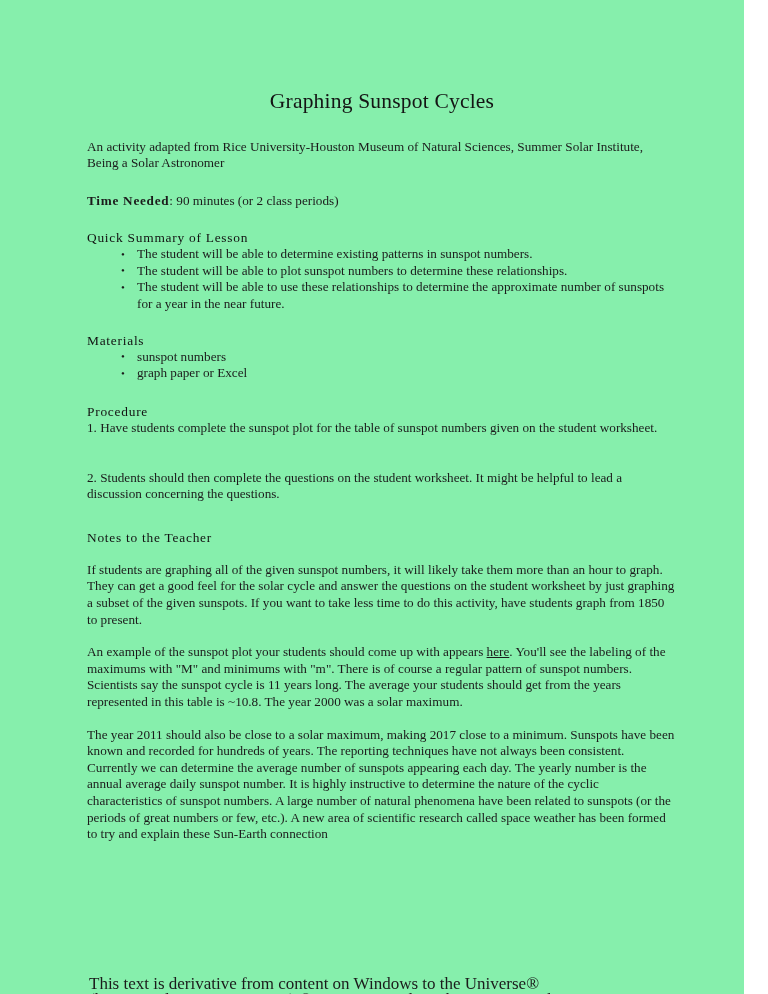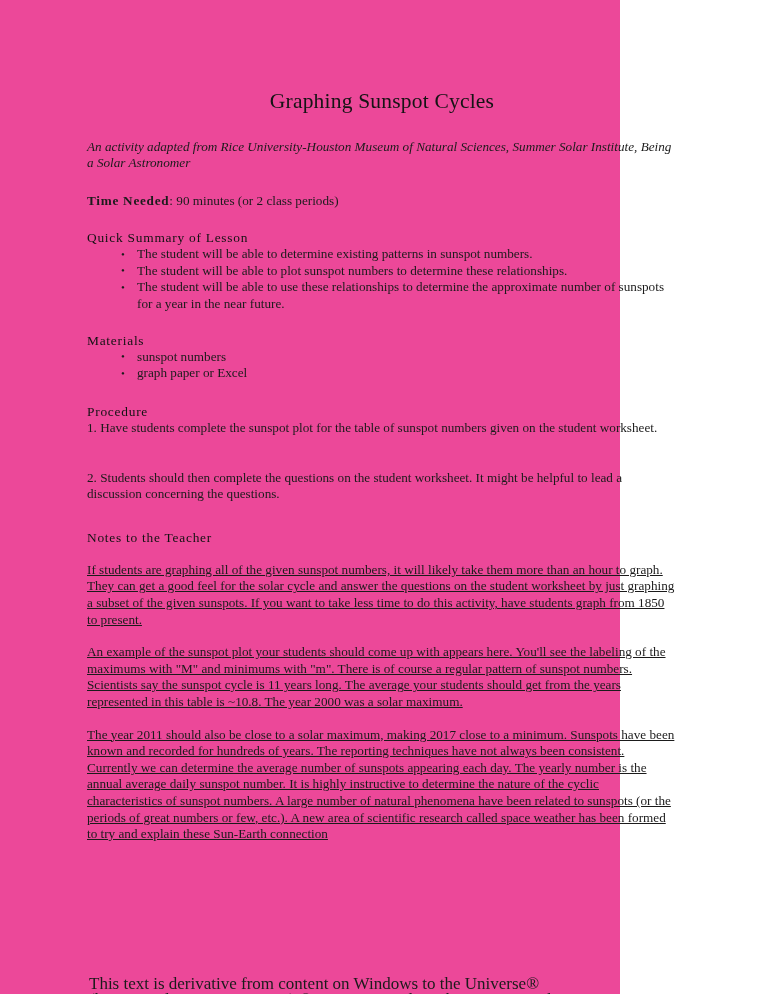--- a/index.html
+++ b/index.html
@@ -11,23 +11,23 @@
   body {
     width: 768px;
     height: 994px;
     overflow: hidden;
     font-family: "Liberation Serif", "DejaVu Serif", serif;
     color: #1b1b1b;
     -webkit-font-smoothing: antialiased;
   }
   .page {
     position: relative;
-    width: 620px;
+    width: 744px;
     height: 994px;
-    background: #ec4899;
+    background: #86efac;
     box-sizing: border-box;
     padding: 0;
   }
   .content {
     position: absolute;
     left: 87px;
     top: 0;
     width: 590px;
   }
 
@@ -46,21 +46,20 @@
 
   
   .para {
     font-size: 13.2px;
     line-height: 16.6px;
     margin: 0;
     color: #1b1b1b;
     text-align: left;
   }
   .subtitle {
-    font-style: italic;
     font-size: 13.2px;
     line-height: 16.4px;
     margin: 0;
     padding-top: 24px;
     color: #1b1b1b;
   }
 
   
   .sec-head {
     font-size: 13.4px;
@@ -74,21 +73,21 @@
     font-weight: bold;
     letter-spacing: 0.75px;
   }
 
   
   .sp-time   { padding-top: 21px; }
   .sp-quick  { padding-top: 20px; }
   .sp-mats   { padding-top: 19px; }
   .sp-proc   { padding-top: 21px; }
   .sp-notes  { padding-top: 26px; }
-  .sp-p      { padding-top: 16px; text-decoration: underline; }
+  .sp-p      { padding-top: 16px; }
   .sp-blank  { height: 16.6px; }
   .sp-last   { padding-top: 40px; }
 
   
   ul.bullets {
     list-style: none;
     margin: 0;
     padding: 0;
   }
   ul.bullets li {

